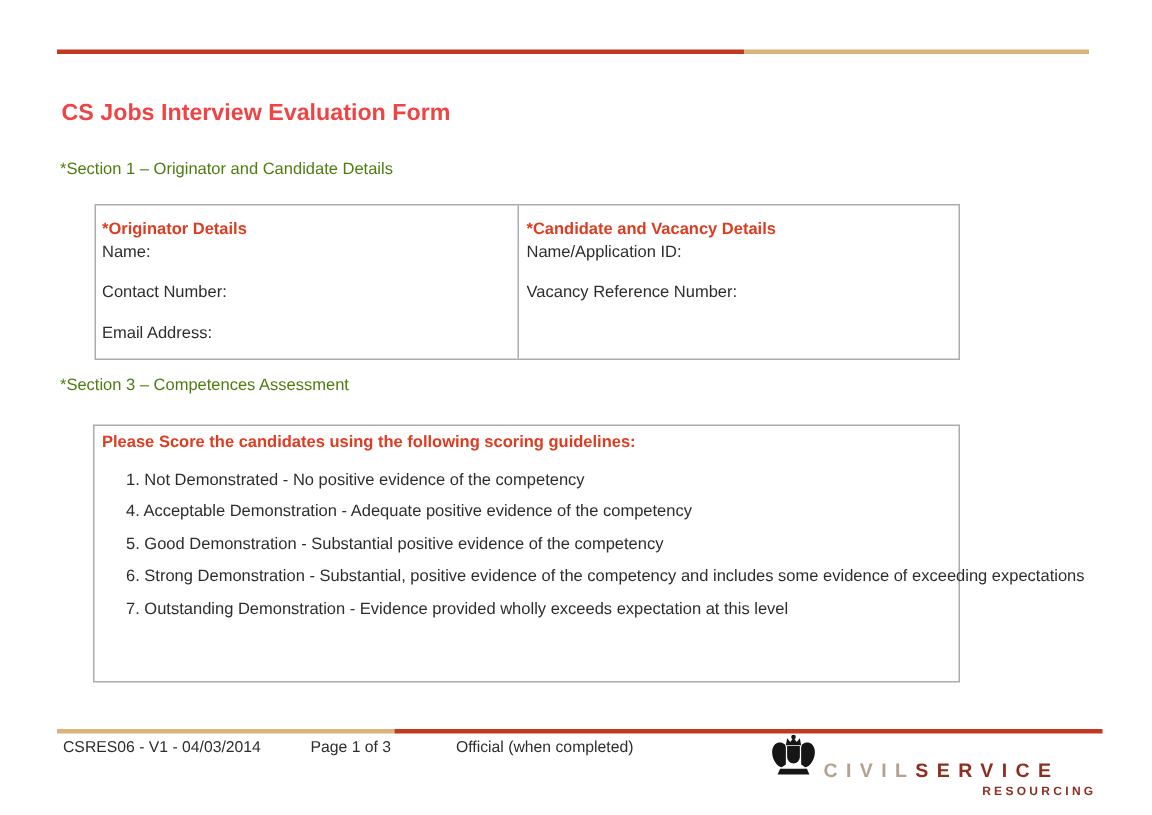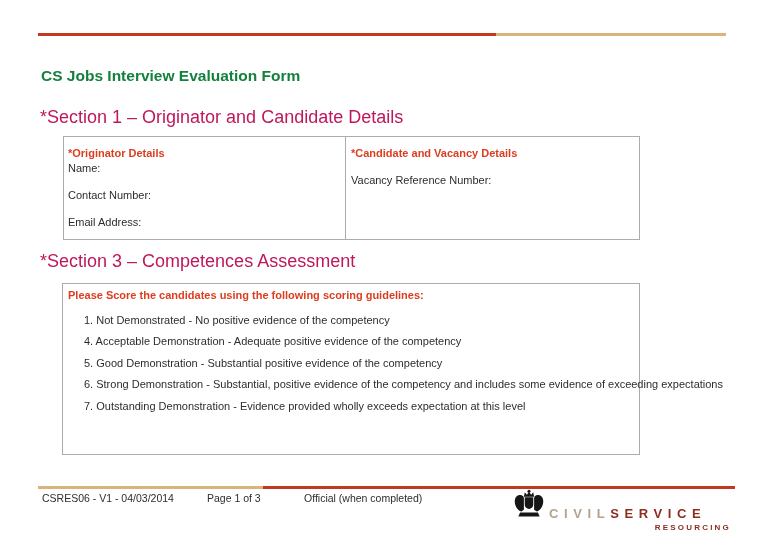--- a/index.html
+++ b/index.html
@@ -11,26 +11,26 @@
     color:#2d2d2d;
     overflow:hidden;
   }
   
   .topbar{position:absolute;left:38px;top:33px;height:3px;display:flex;}
   .topbar .seg-red{width:458px;height:3px;background:#c13a1f;}
   .topbar .seg-tan{width:230px;height:3px;background:#d9b47b;}
 
   .doc-title{
     position:absolute;left:41px;top:67px;margin:0;
-    font-size:15.5px;font-weight:bold;color:#15803d;
+    font-size:15.5px;font-weight:bold;color:#ef4444;
     white-space:nowrap;
   }
   .section-heading{
     position:absolute;left:40px;margin:0;
-    font-size:18px;font-weight:normal;color:#be185d;
+    font-size:11px;font-weight:normal;color:#4d7c0f;
     white-space:nowrap;
   }
   .sec1{top:107px;}
   .sec2{top:251px;}
 
   
   .details-box{
     position:absolute;left:63px;top:136px;width:577px;height:104px;
     border:1px solid #acacac;display:flex;box-sizing:border-box;
   }
@@ -87,20 +87,21 @@
 
   <div class="details-box">
     <div class="details-col left">
       <div class="cell-header">*Originator Details</div>
       <div class="field first">Name:</div>
       <div class="field">Contact Number:</div>
       <div class="field">Email Address:</div>
     </div>
     <div class="details-col right">
       <div class="cell-header">*Candidate and Vacancy Details</div>
+      <div class="field first">Name/Application ID:</div>
       <div class="field">Vacancy Reference Number:</div>
     </div>
   </div>
 
   <h2 class="section-heading sec2">*Section 3 – Competences Assessment</h2>
 
   <div class="scoring-box">
     <div class="scoring-header">Please Score the candidates using the following scoring guidelines:</div>
     <div class="scoring-items">
       <div class="scoring-item">1. Not Demonstrated - No positive evidence of the competency</div>

